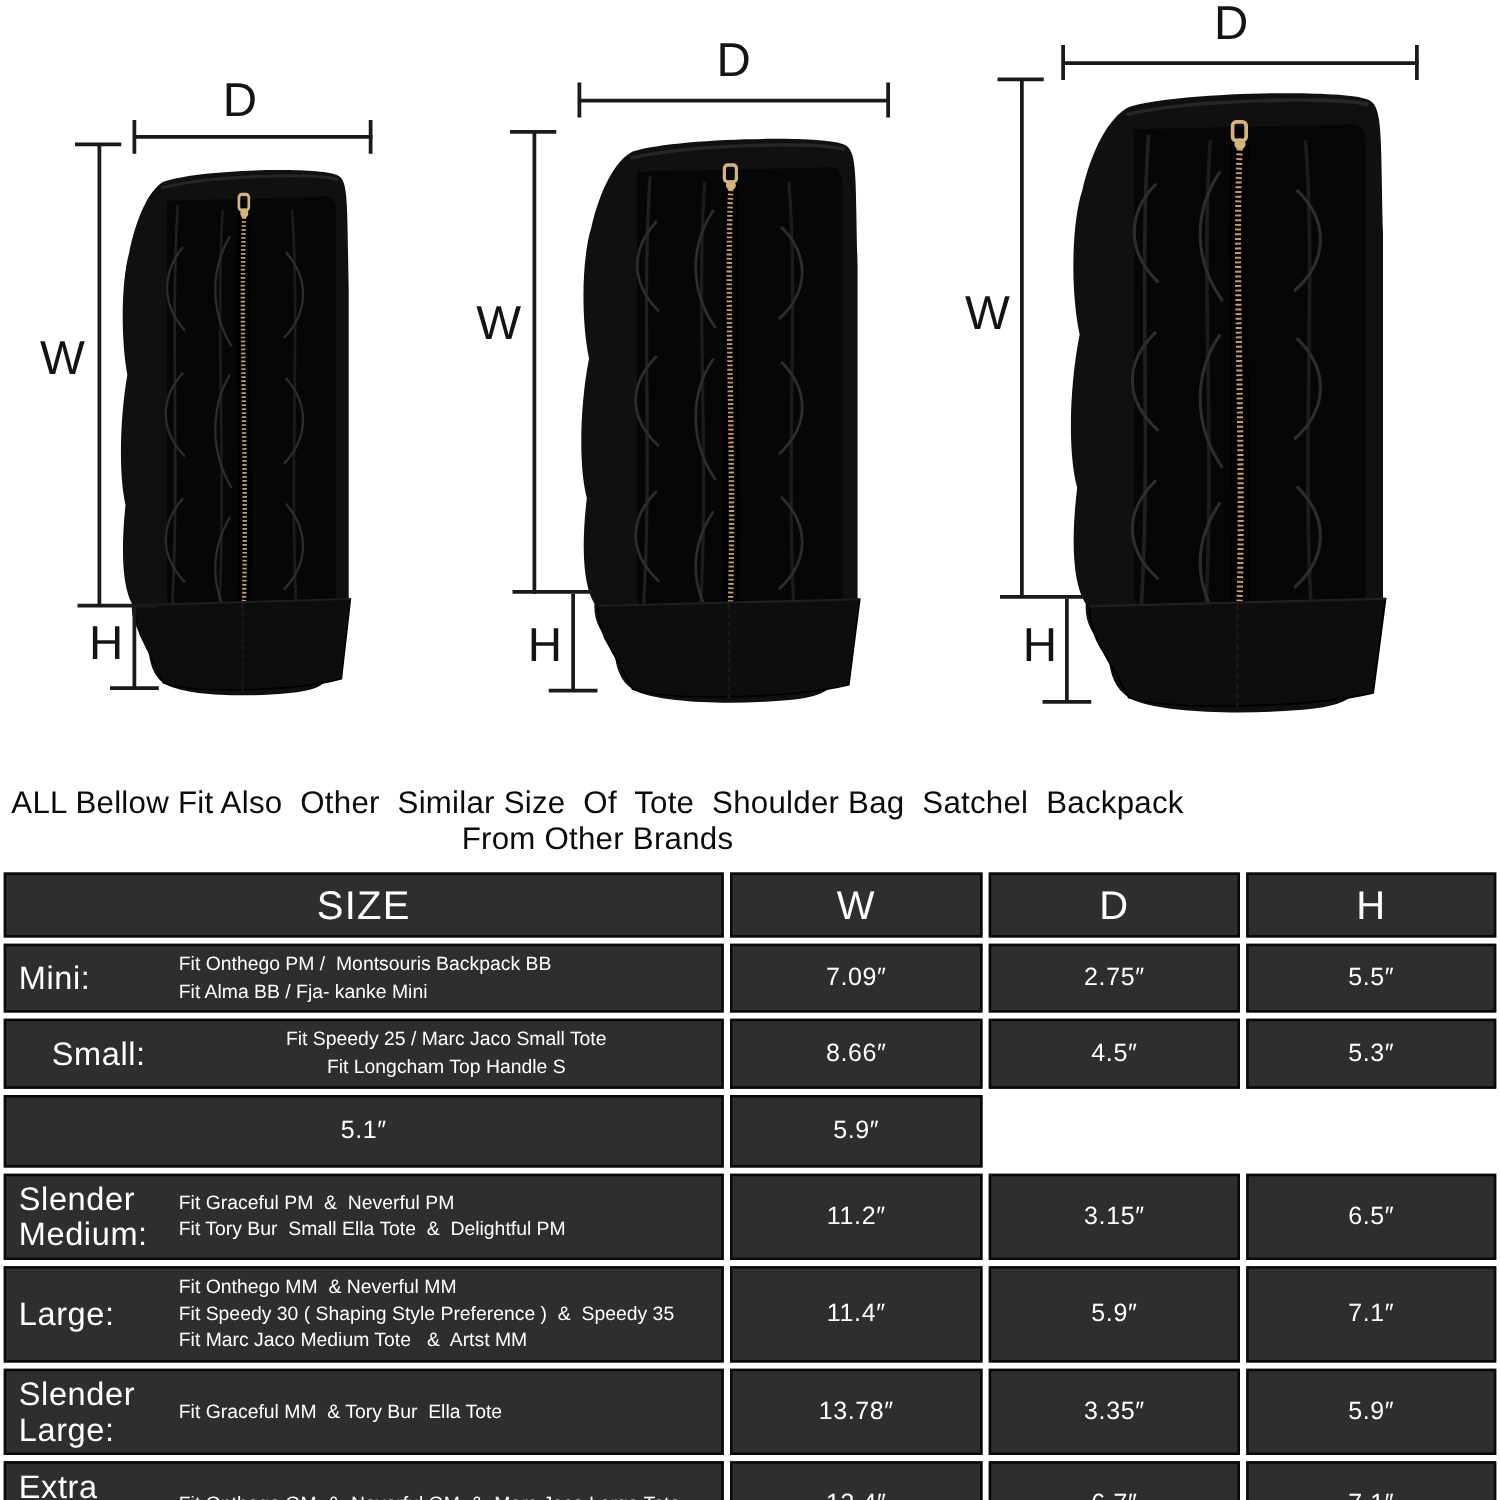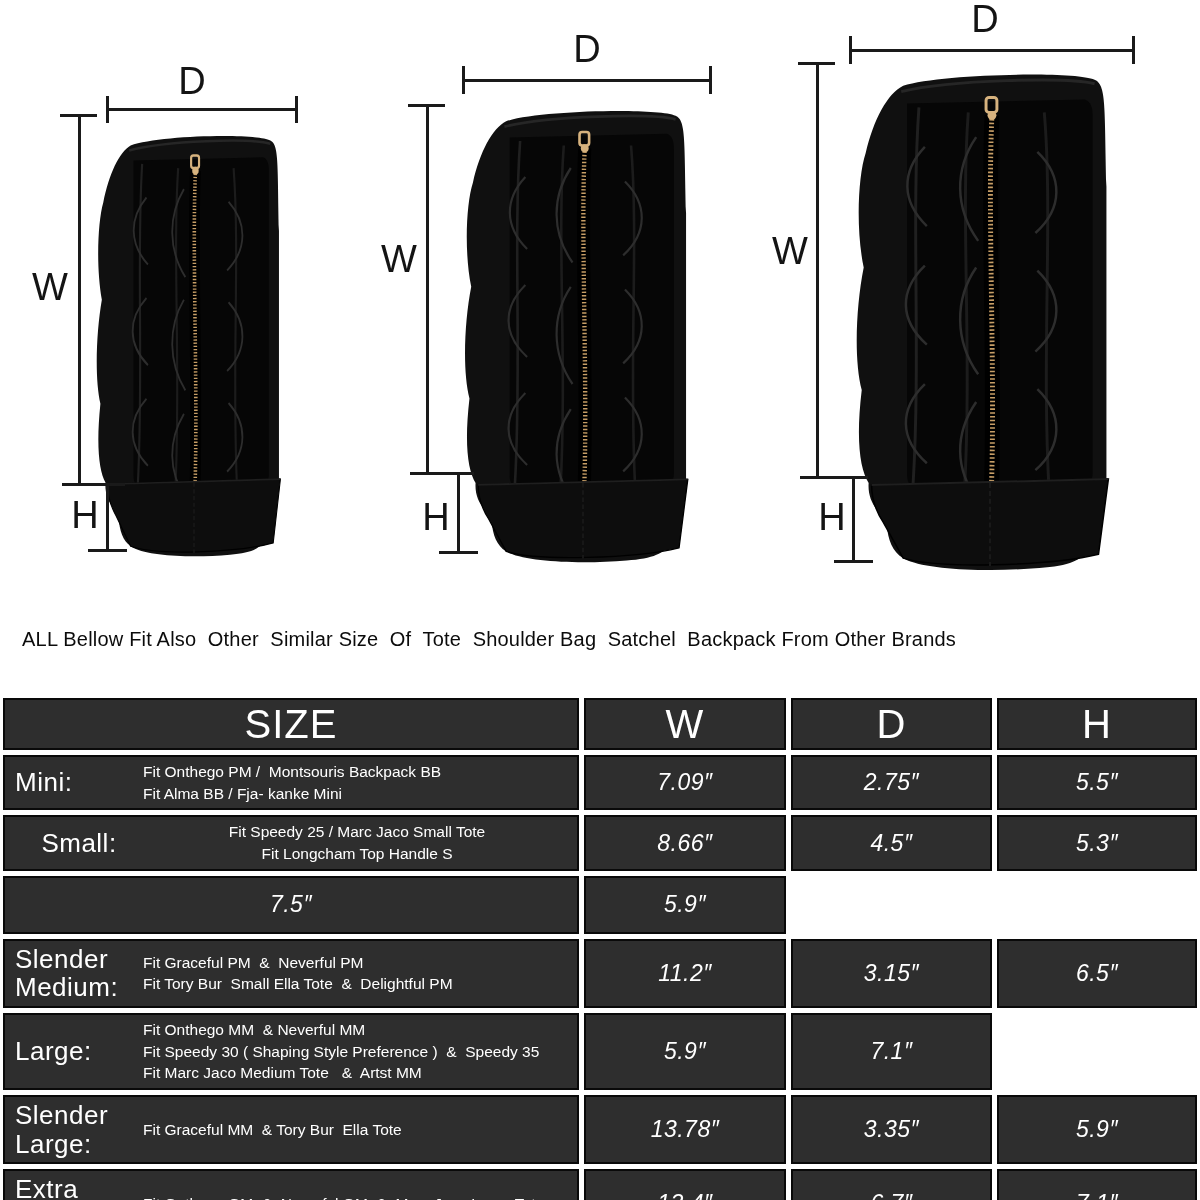--- a/index.html
+++ b/index.html
@@ -10,31 +10,31 @@
   .hero { position:absolute; left:0; top:0; width:1200px; height:620px; background:#fff; }
   .bag { position:absolute; }
   .bag1 { left:86px;  top:122px; width:216px; height:436px; }
   .bag2 { left:452px; top:96px;  width:262px; height:468px; }
   .bag3 { left:842px; top:58px;  width:296px; height:514px; }
 
   .dline { position:absolute; background:#1a1a1a; }
   .dim-label { position:absolute; color:#141414; font-size:38px; line-height:1; transform:translateX(-50%); }
 
   
-  .fit-title { position:absolute; left:0; top:628px; width:956px; text-align:right;
-               color:#0b0b0b; font-size:20px; white-space:pre-wrap; letter-spacing:0.2px; }
+  .fit-title { position:absolute; left:0; top:628px; width:956px; text-align:center;
+               color:#0b0b0b; font-size:25px; white-space:pre-wrap; letter-spacing:0.2px; }
 
   
   .size-table { position:absolute; left:0; top:695px; width:1200px; background:#fff;
                 padding:3px; display:flex; flex-direction:column; gap:5px; }
   .trow { display:grid; grid-template-columns:576px 202px 201px 1fr; gap:5px; }
   .cell { background:#2e2e2e; border:2px solid #090909; color:#fff;
           display:flex; align-items:center; justify-content:center; }
-  .trow.header .cell { font-size:40px; letter-spacing:1px; }
-  .num { font-size:23px; letter-spacing:0.5px;font-style:italic; }
+  .trow.header .cell { font-size:32px; letter-spacing:1px; }
+  .num { font-size:20px; letter-spacing:0.5px; }
   .size-cell { justify-content:flex-start; padding:4px 6px 4px 10px; }
   .size-name { width:128px; flex-shrink:0; font-size:26px; line-height:1.1; letter-spacing:0.5px; }
   .size-desc { flex:1; font-size:15.5px; line-height:1.4; }
   .desc-line { white-space:pre-wrap; }
 
   .h-header { min-height:52px; }
   .r0 { min-height:50px;border-radius:22px; }
   .r1 { min-height:48px;text-align:center; }
   .r2 { min-height:58px; }
   .r3 { min-height:60px; }
@@ -180,21 +180,21 @@
             <div class="desc-line">Fit Speedy 25 / Marc Jaco Small Tote</div>
             <div class="desc-line">Fit Longcham Top Handle S</div>
           </div>
       </div>
       <div class="cell num">8.66″</div>
       <div class="cell num">4.5″</div>
       <div class="cell num">5.3″</div>
     </div>
 
     <div class="trow r2">
-      <div class="cell num">7.5″</div>
+      <div class="cell num">5.1″</div>
       <div class="cell num">5.9″</div>
     </div>
 
     <div class="trow r3">
       <div class="cell size-cell">
         <div class="size-name">Slender Medium:</div>
         <div class="size-desc">
             <div class="desc-line">Fit Graceful PM  &amp;  Neverful PM</div>
             <div class="desc-line">Fit Tory Bur  Small Ella Tote  &amp;  Delightful PM</div>
           </div>
@@ -206,20 +206,21 @@
 
     <div class="trow r4">
       <div class="cell size-cell">
         <div class="size-name">Large:</div>
         <div class="size-desc">
             <div class="desc-line">Fit Onthego MM  &amp; Neverful MM</div>
             <div class="desc-line">Fit Speedy 30 ( Shaping Style Preference )  &amp;  Speedy 35</div>
             <div class="desc-line">Fit Marc Jaco Medium Tote   &amp;  Artst MM</div>
           </div>
       </div>
+      <div class="cell num">11.4″</div>
       <div class="cell num">5.9″</div>
       <div class="cell num">7.1″</div>
     </div>
 
     <div class="trow r5">
       <div class="cell size-cell">
         <div class="size-name">Slender Large:</div>
         <div class="size-desc">
             <div class="desc-line">Fit Graceful MM  &amp; Tory Bur  Ella Tote</div>
           </div>

